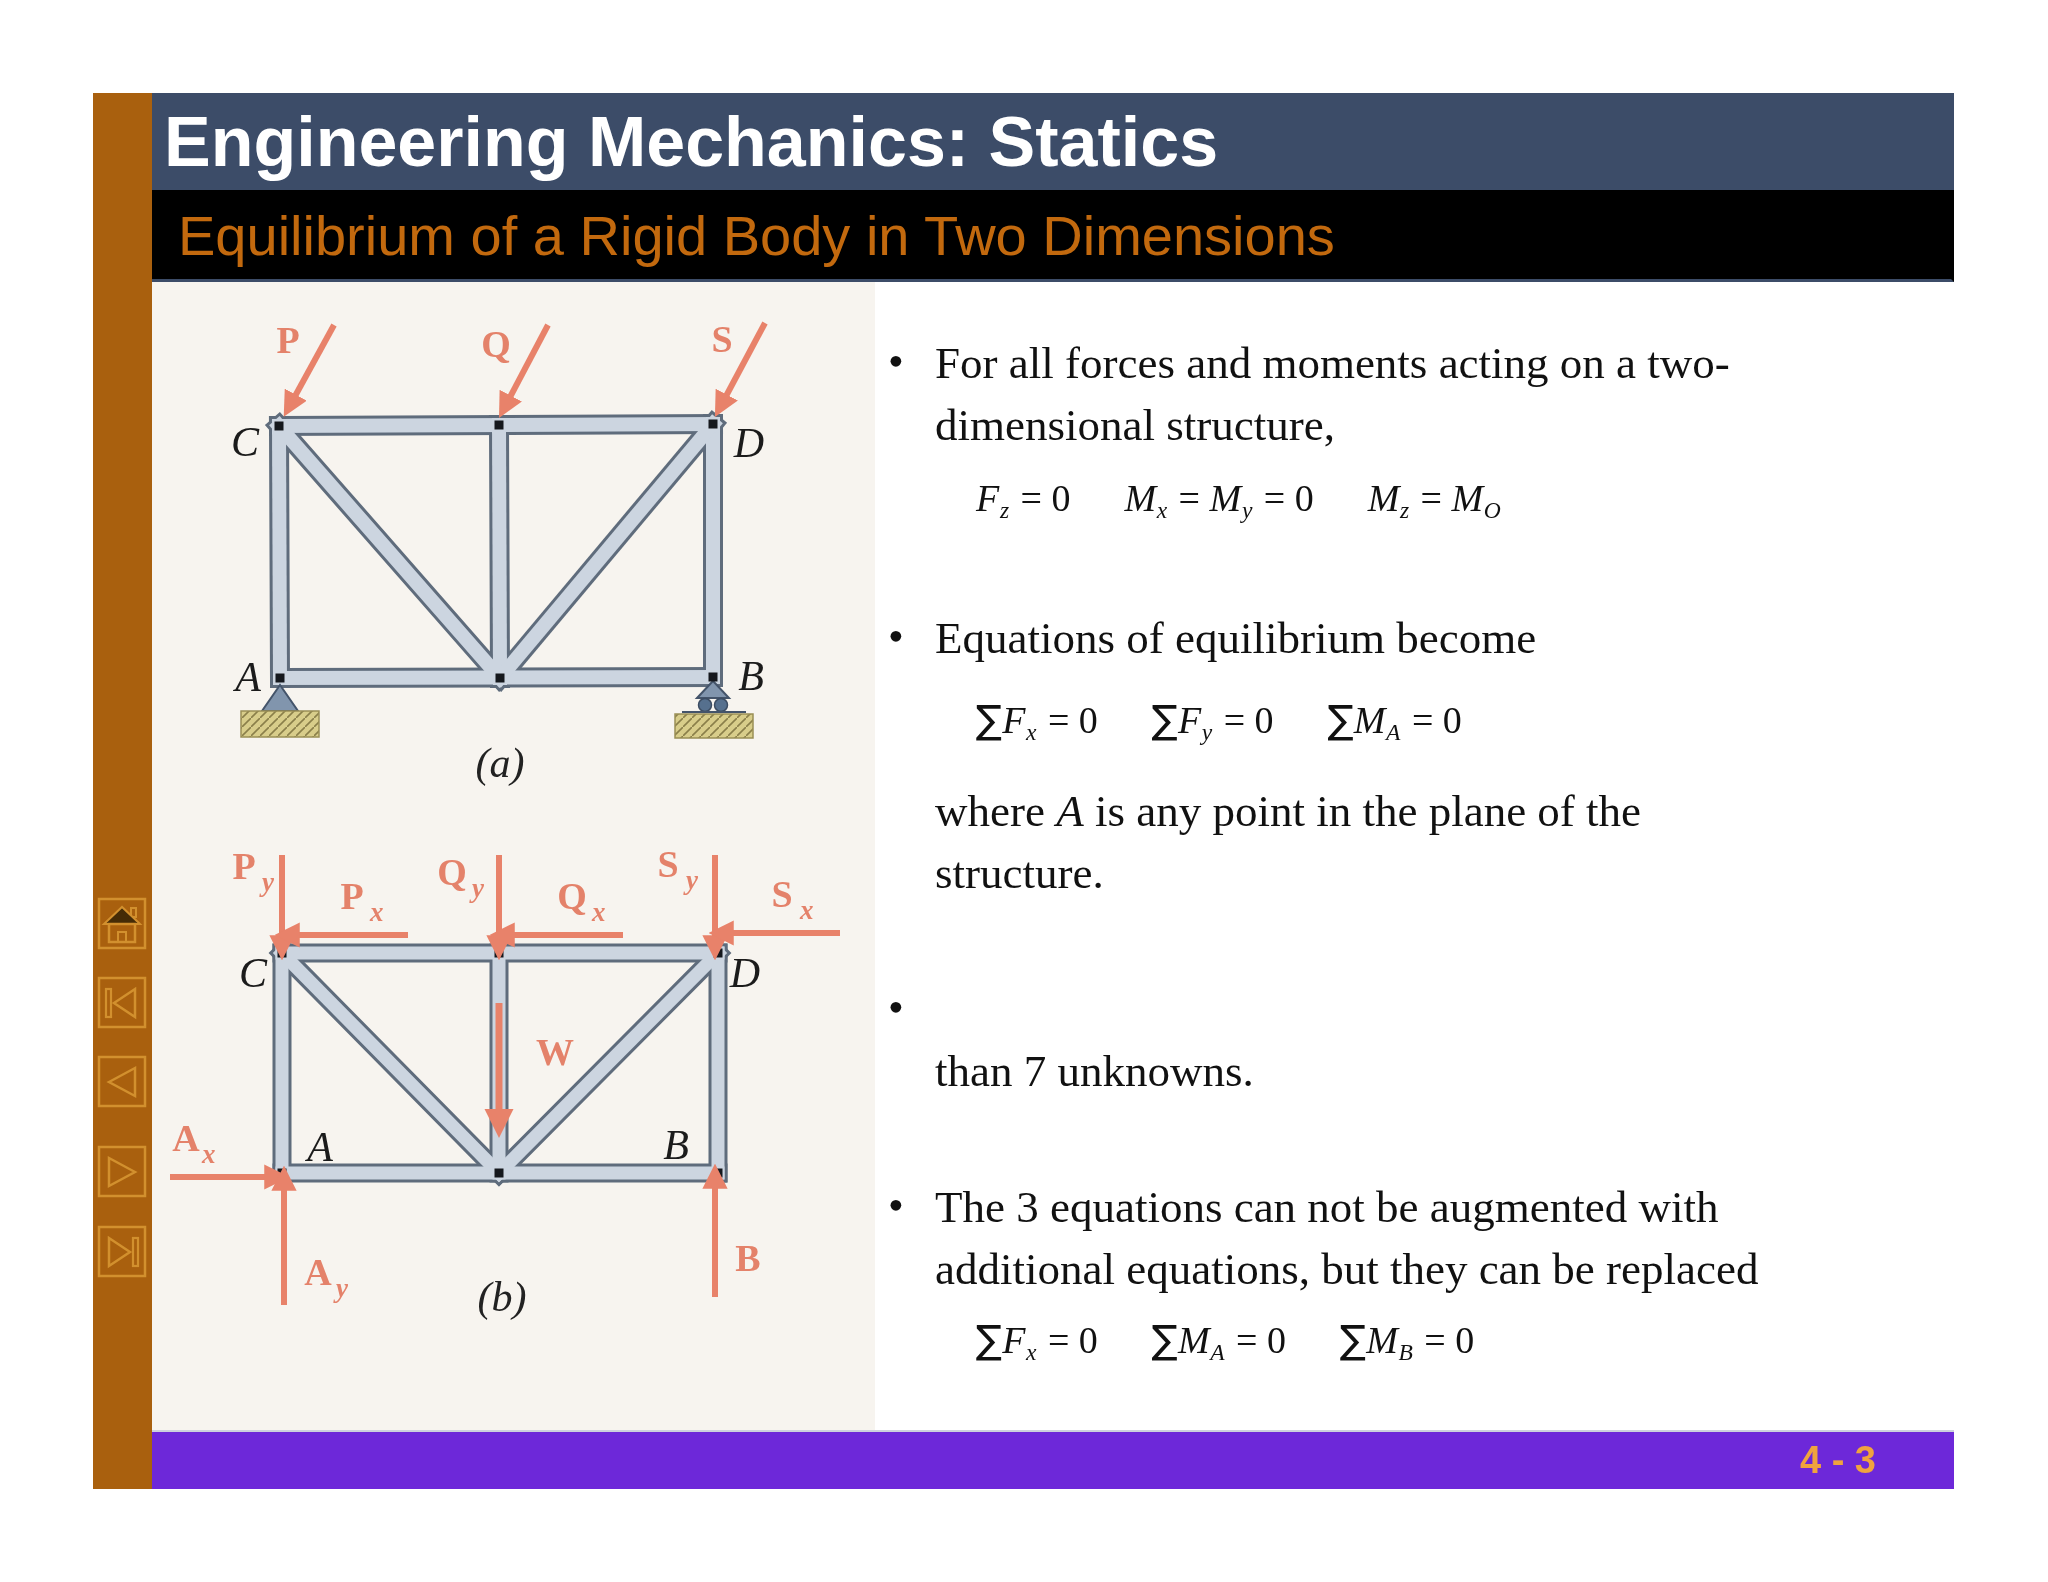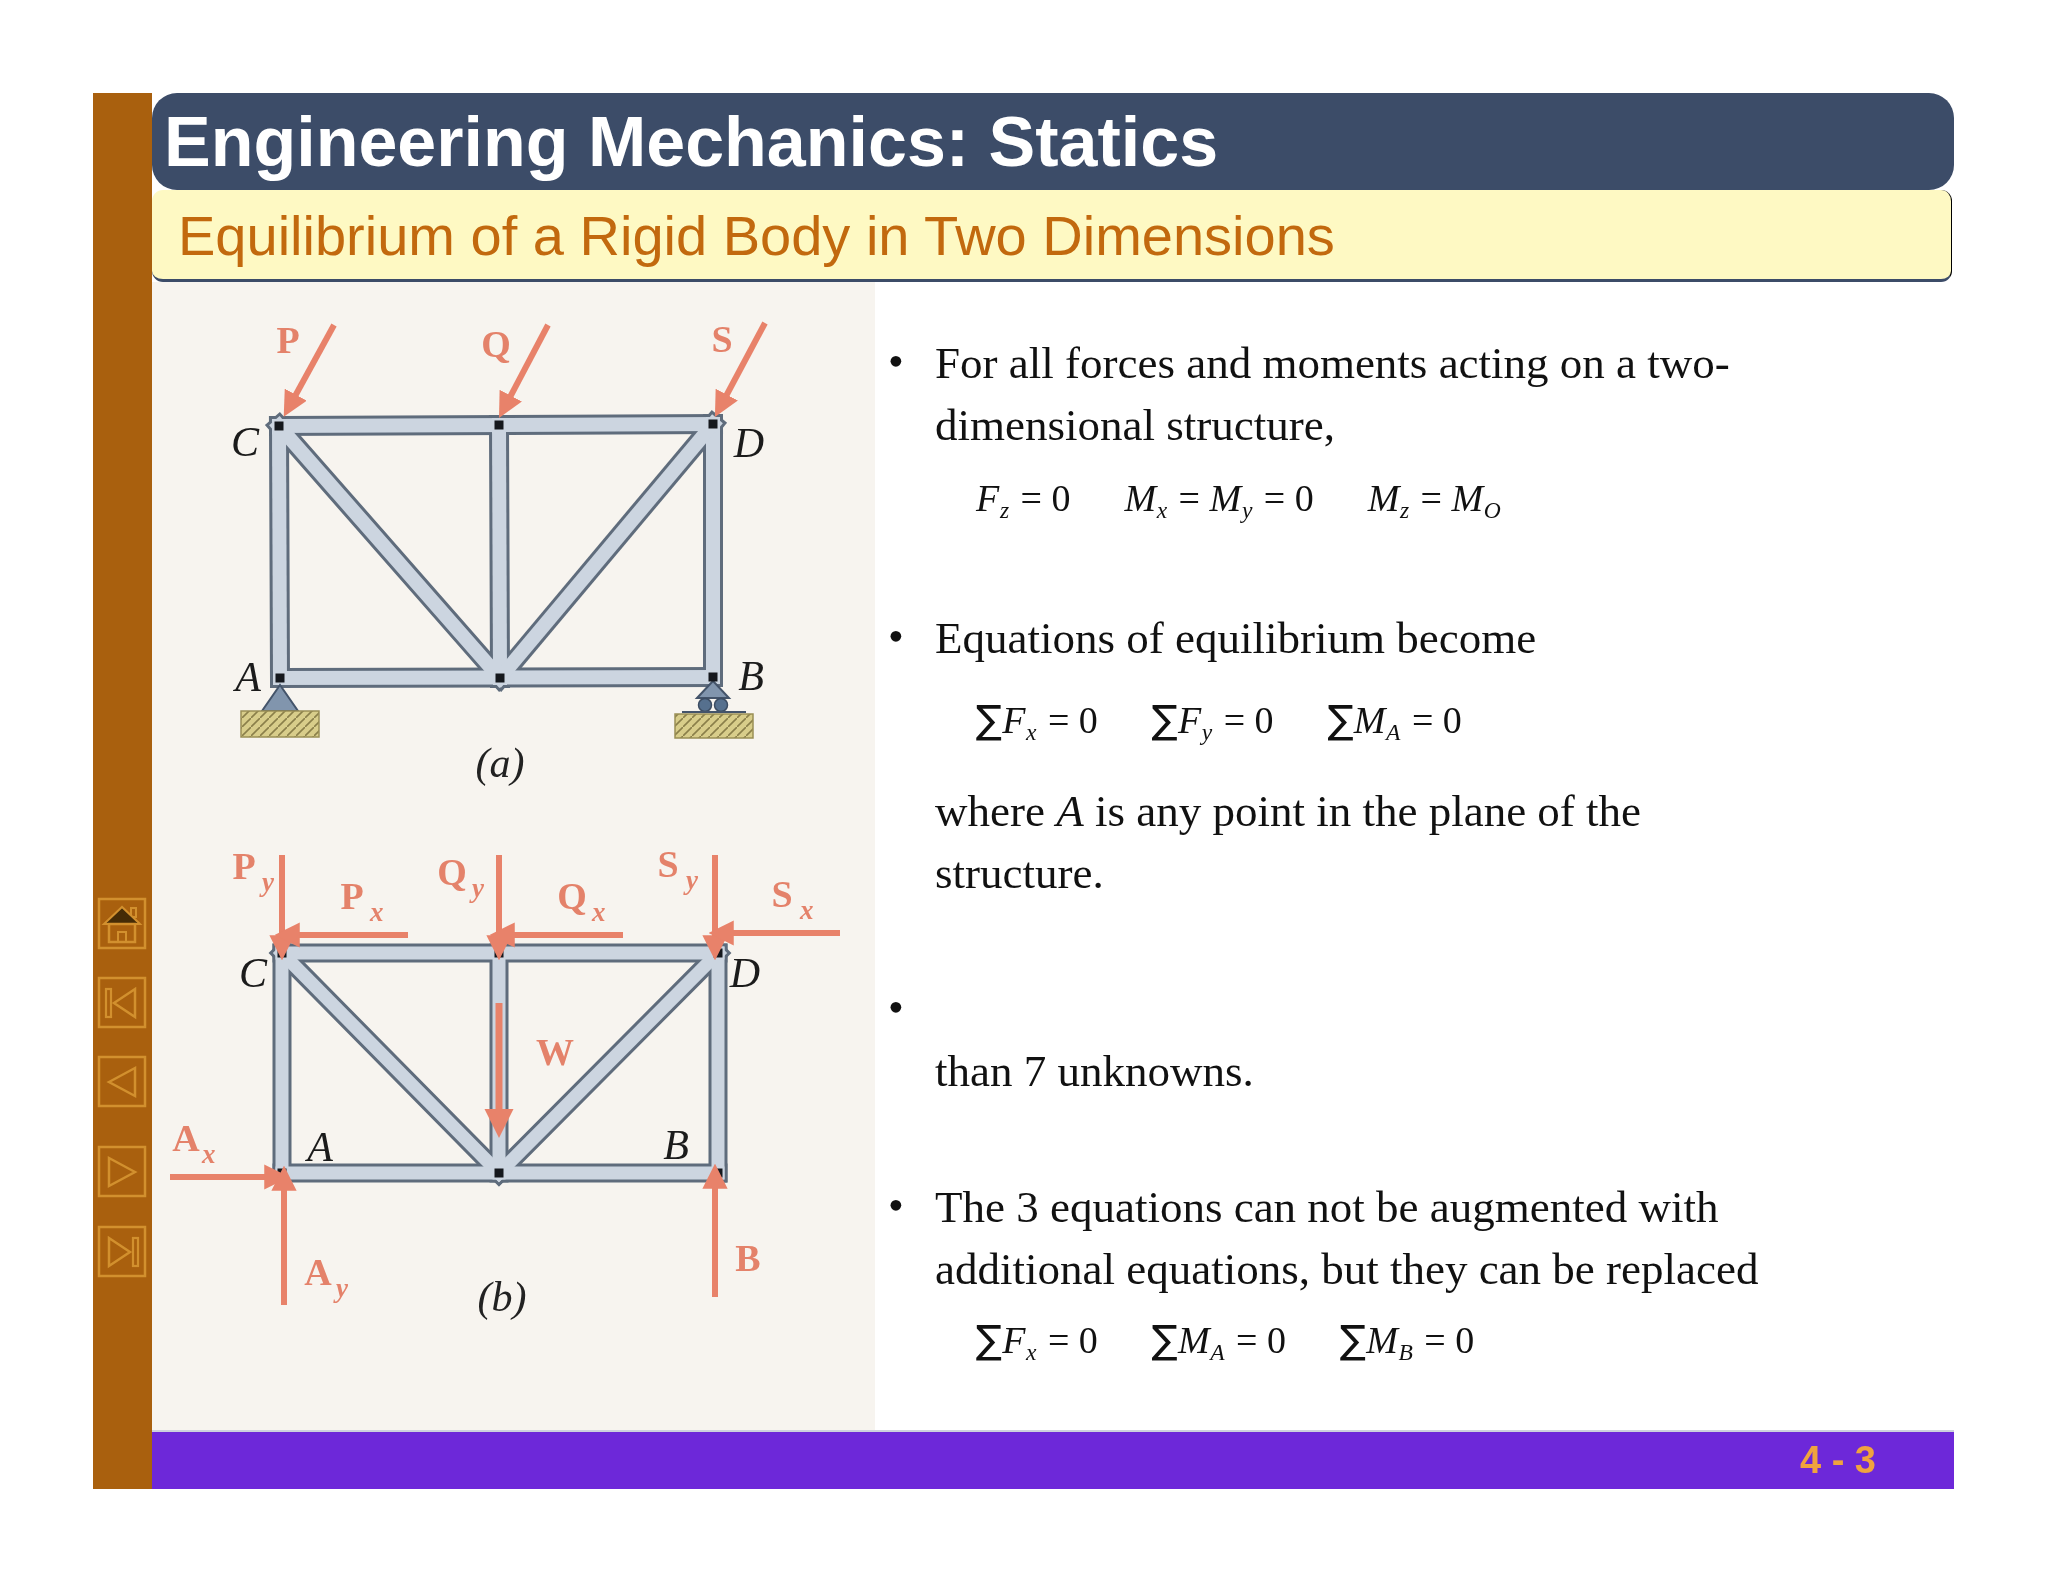--- a/index.html
+++ b/index.html
@@ -5,25 +5,25 @@
   html,body{margin:0;padding:0;background:#ffffff;}
   .slide{position:relative;width:2048px;height:1582px;background:#ffffff;overflow:hidden;
          font-family:"Liberation Serif",serif;}
 
   
   .orange-bar{position:absolute;left:93px;top:93px;width:59px;height:1396px;background:#a9600e;}
   .nav{position:absolute;left:4px;width:50px;height:53px;background:transparent;border:none;padding:0;cursor:pointer;}
   .nav svg{display:block;}
 
   
-  .titlebar{position:absolute;left:152px;top:93px;width:1802px;height:97px;background:#3c4c68;border-radius:25px;}
+  .titlebar{position:absolute;left:152px;top:93px;width:1802px;height:97px;background:#3c4c68;}
   .titlebar span{display:block;padding-left:12px;line-height:99px;font-family:"Liberation Sans",sans-serif;
                  font-weight:bold;font-size:70px;color:#ffffff;white-space:nowrap;}
-  .subtitlebar{position:absolute;left:152px;top:190px;width:1799px;height:89px;background:#fef9c3;
-               border-right:1px solid #000000;border-bottom:3px solid #3c4c68;border-radius:11px;}
+  .subtitlebar{position:absolute;left:152px;top:190px;width:1799px;height:89px;background:#000000;
+               border-right:3px solid #000000;border-bottom:3px solid #3c4c68;}
   .subtitlebar span{display:block;padding-left:26px;line-height:92px;font-family:"Liberation Sans",sans-serif;
                     font-size:56px;color:#c2690e;white-space:nowrap;}
 
   
   .footerbar{position:absolute;left:152px;top:1430px;width:1802px;height:57px;background:#6d28d9;
              border-top:2px solid #ccd1dd;}
   .pagenum{position:absolute;right:78px;top:0;line-height:57px;font-family:"Liberation Sans",sans-serif;
            font-weight:bold;font-size:38px;color:#f0a33e;}
 
   

